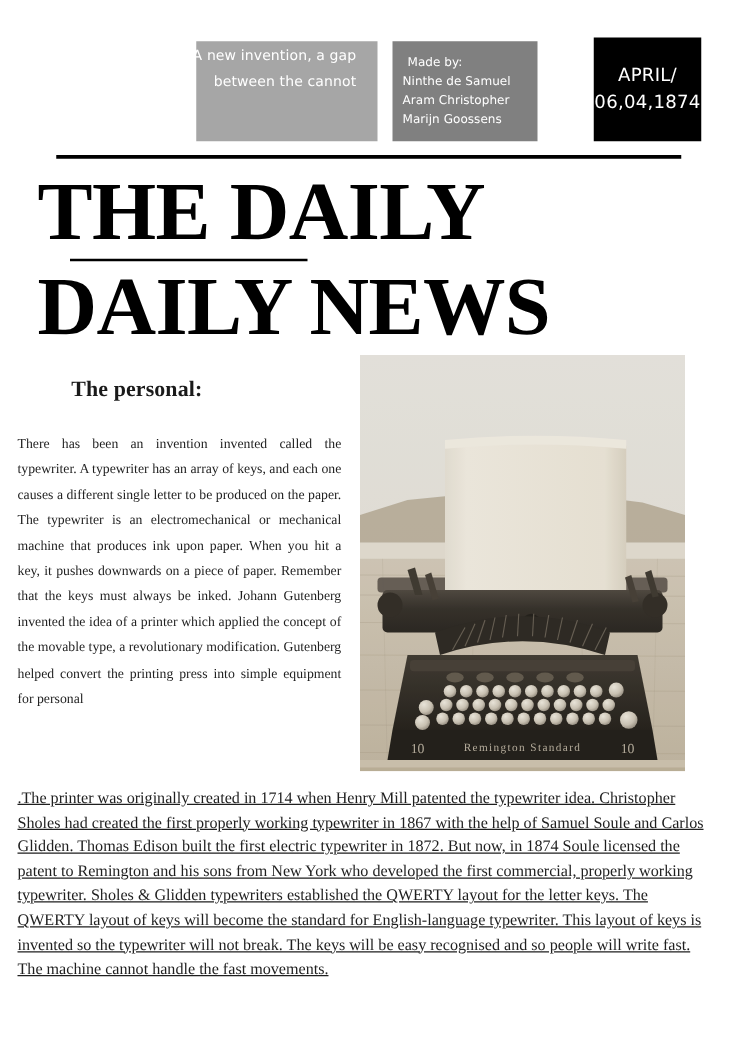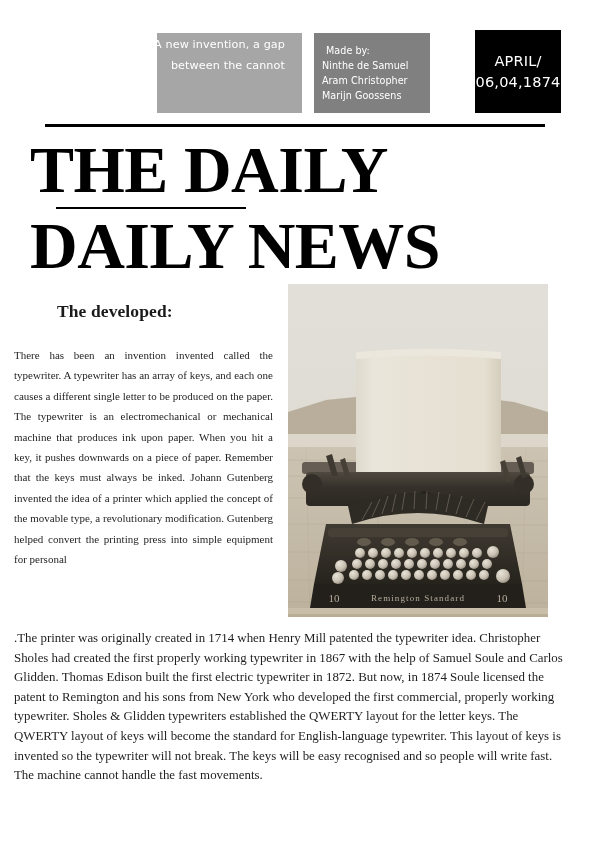--- a/index.html
+++ b/index.html
@@ -182,20 +182,21 @@
     left: 14px;
     top: 629px;
     width: 558px;
     font-size: 12.9px;
     line-height: 19.6px;
     text-align: left;
     color: #1f1f1f;
   }
   #bottom-paragraph p {
     margin: 0;
+    text-decoration: underline;
   }
 </style>
 </head>
 <body>
 
 <div id="page">
 
   <div id="header-strip">
 
     <div class="hdr-box" id="box-tagline">
@@ -218,21 +219,21 @@
 
   <div id="rule-top"></div>
 
   <div id="masthead">
     <div class="masthead-line" id="masthead-line1">THE DAILY</div>
     <div class="masthead-line" id="masthead-line2">DAILY NEWS</div>
   </div>
 
   <div id="rule-mid"></div>
 
-  <div id="section-heading">The developed:</div>
+  <div id="section-heading">The personal:</div>
 
   <div id="article-column">
     <p>There has been an invention invented called the typewriter.    A typewriter has an array of keys, and each one causes a different single letter to be produced on the paper.  The typewriter is an electromechanical or mechanical machine that produces ink upon paper. When you hit a key, it pushes downwards on a piece of paper. Remember that the keys must always be inked. Johann Gutenberg invented the idea of a printer which applied the concept of the movable type, a revolutionary modification.  Gutenberg helped convert the printing press into simple equipment for personal</p>
   </div>
 
   <div id="photo">
     <svg width="260" height="333" viewBox="0 0 260 333">
       <defs>
         <linearGradient id="wallGrad" x1="0" y1="0" x2="0" y2="1">
           <stop offset="0%" stop-color="#eceae6"></stop>

